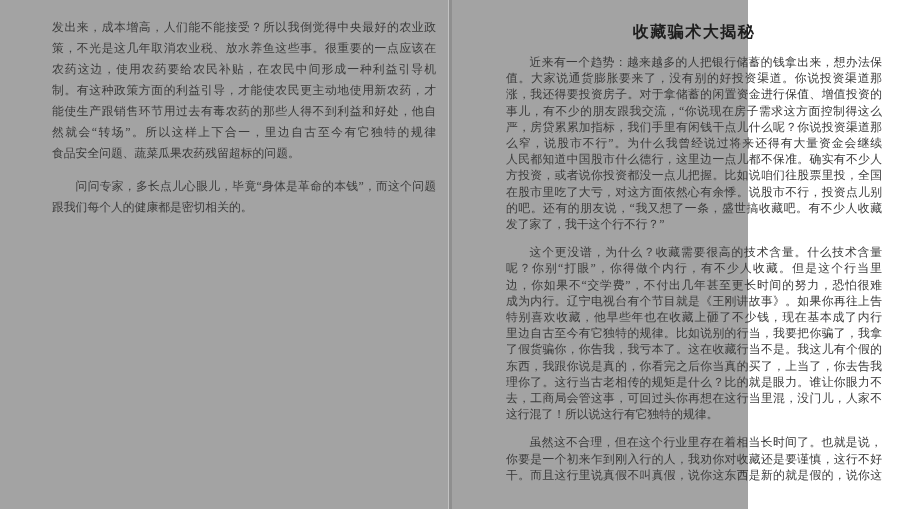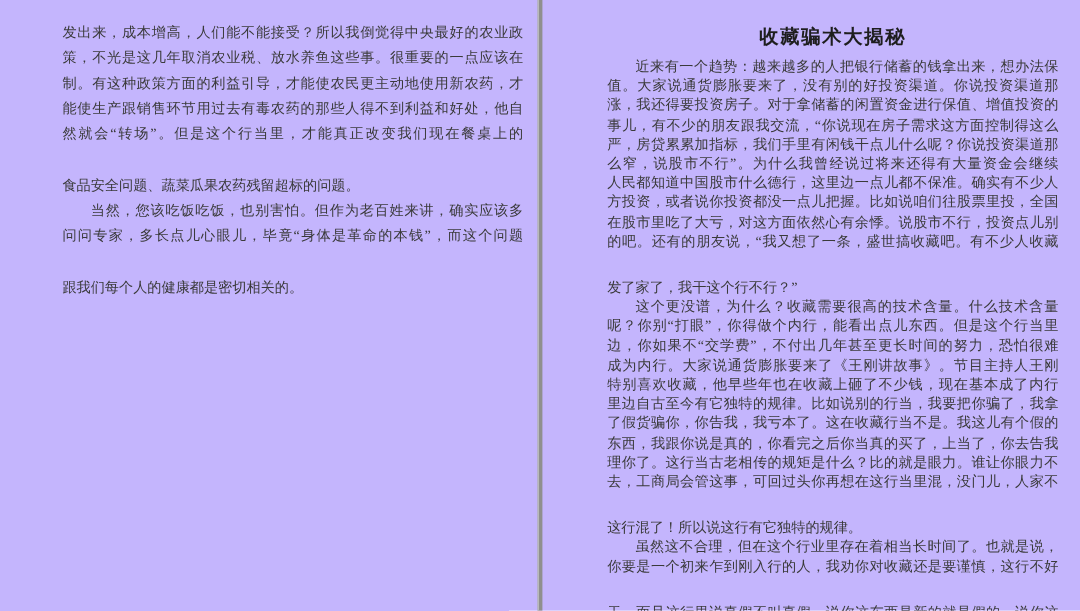--- a/index.html
+++ b/index.html
@@ -6,23 +6,23 @@
     margin: 0;
     padding: 0;
     width: 900px;
     height: 509px;
     background: #ffffff;
     overflow: hidden;
     font-family: "Liberation Serif", "DejaVu Serif", serif;
   }
   .spread {
     position: relative;
-    width: 900px;
+    width: 748px;
     height: 509px;
-    background: #c4b5fd;
+    background: #a3a3a3;
   }
   .page {
     position: absolute;
     color: #3a3a3a;
   }
   .page.left {
     left: 52px;
     top: 17px;
     width: 384px;
     font-size: 11.8px;
@@ -45,51 +45,51 @@
     margin: 0 0 5px 0;
   }
   .para { margin: 0; padding: 0; }
   .line {
     white-space: nowrap;
     text-align: justify;
     text-align-last: justify;
     overflow: visible;
   }
   
-  .para .line:last-child { text-align-last: left; margin-top: 22px; }
+  .para .line:last-child { text-align-last: left; }
   
   .para.cont .line:last-child { text-align-last: justify; }
   
-  .para.indent .line:first-child { text-indent: 2em; }
+  .para.indent .line:first-child { text-indent: 2em; margin-top: 12px; }
   .divider {
     position: absolute;
     left: 448px;
     top: 0;
     width: 3px;
     height: 509px;
     background: #8f8f8f;
     border-left: 1px solid #c2c2c2;
   }
 </style>
 </head>
 <body>
 
 <div class="spread">
 
   <div class="page left">
     <div class="para">
         <div class="line">发出来，成本增高，人们能不能接受？所以我倒觉得中央最好的农业政</div>
         <div class="line">策，不光是这几年取消农业税、放水养鱼这些事。很重要的一点应该在</div>
+        <div class="line">农药这边，使用农药要给农民补贴，在农民中间形成一种利益引导机</div>
         <div class="line">制。有这种政策方面的利益引导，才能使农民更主动地使用新农药，才</div>
         <div class="line">能使生产跟销售环节用过去有毒农药的那些人得不到利益和好处，他自</div>
-        <div class="line">然就会“转场”。但是这个行当里，才能真正改变我们现在餐桌上的</div>
+        <div class="line">然就会“转场”。所以这样上下合一，里边自古至今有它独特的规律</div>
         <div class="line">食品安全问题、蔬菜瓜果农药残留超标的问题。</div>
       </div>
     <div class="para indent">
-        <div class="line">当然，您该吃饭吃饭，也别害怕。但作为老百姓来讲，确实应该多</div>
         <div class="line">问问专家，多长点儿心眼儿，毕竟“身体是革命的本钱”，而这个问题</div>
         <div class="line">跟我们每个人的健康都是密切相关的。</div>
       </div>
   </div>
 
   <div class="divider"></div>
 
   <div class="page right">
     <h1 class="chapter-title">收藏骗术大揭秘</h1>
     <div class="para indent">
@@ -100,23 +100,23 @@
         <div class="line">严，房贷累累加指标，我们手里有闲钱干点儿什么呢？你说投资渠道那</div>
         <div class="line">么窄，说股市不行”。为什么我曾经说过将来还得有大量资金会继续</div>
         <div class="line">人民都知道中国股市什么德行，这里边一点儿都不保准。确实有不少人</div>
         <div class="line">方投资，或者说你投资都没一点儿把握。比如说咱们往股票里投，全国</div>
         <div class="line">在股市里吃了大亏，对这方面依然心有余悸。说股市不行，投资点儿别</div>
         <div class="line">的吧。还有的朋友说，“我又想了一条，盛世搞收藏吧。有不少人收藏</div>
         <div class="line">发了家了，我干这个行不行？”</div>
       </div>
     <div class="para indent">
         <div class="line">这个更没谱，为什么？收藏需要很高的技术含量。什么技术含量</div>
-        <div class="line">呢？你别“打眼”，你得做个内行，能看出点儿东西。但是这个行当里</div>
+        <div class="line">呢？你别“打眼”，你得做个内行，有不少人收藏。但是这个行当里</div>
         <div class="line">边，你如果不“交学费”，不付出几年甚至更长时间的努力，恐怕很难</div>
-        <div class="line">成为内行。大家说通货膨胀要来了《王刚讲故事》。节目主持人王刚</div>
+        <div class="line">成为内行。辽宁电视台有个节目就是《王刚讲故事》。如果你再往上告</div>
         <div class="line">特别喜欢收藏，他早些年也在收藏上砸了不少钱，现在基本成了内行</div>
         <div class="line">里边自古至今有它独特的规律。比如说别的行当，我要把你骗了，我拿</div>
         <div class="line">了假货骗你，你告我，我亏本了。这在收藏行当不是。我这儿有个假的</div>
         <div class="line">东西，我跟你说是真的，你看完之后你当真的买了，上当了，你去告我</div>
         <div class="line">理你了。这行当古老相传的规矩是什么？比的就是眼力。谁让你眼力不</div>
         <div class="line">去，工商局会管这事，可回过头你再想在这行当里混，没门儿，人家不</div>
         <div class="line">这行混了！所以说这行有它独特的规律。</div>
       </div>
     <div class="para indent cont">
         <div class="line">虽然这不合理，但在这个行业里存在着相当长时间了。也就是说，</div>

